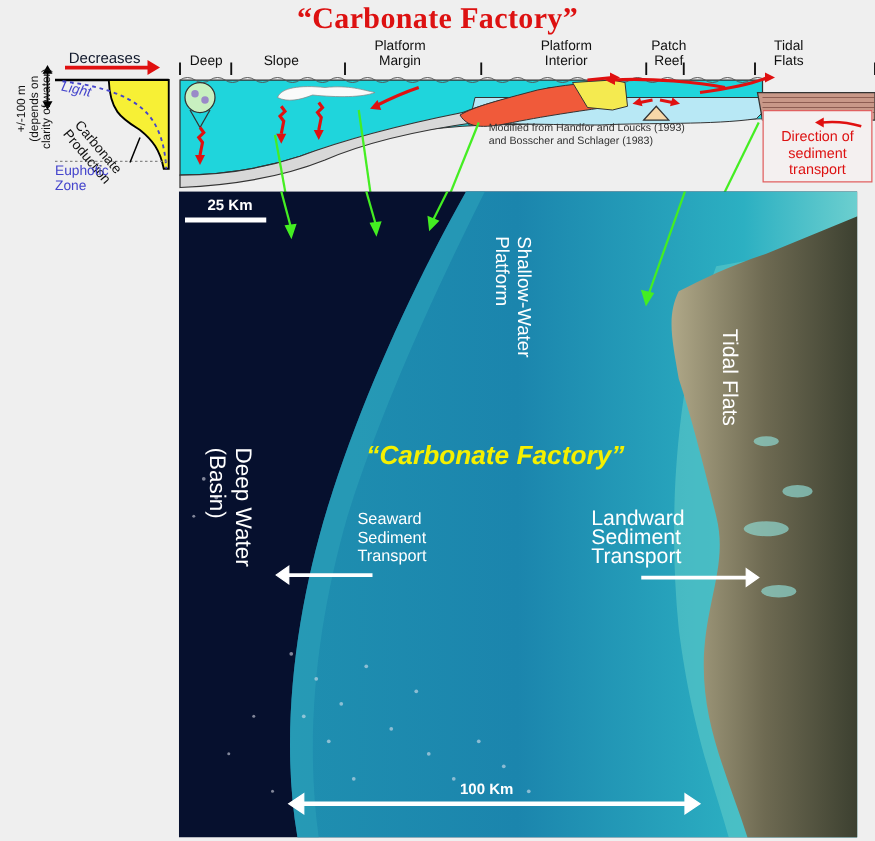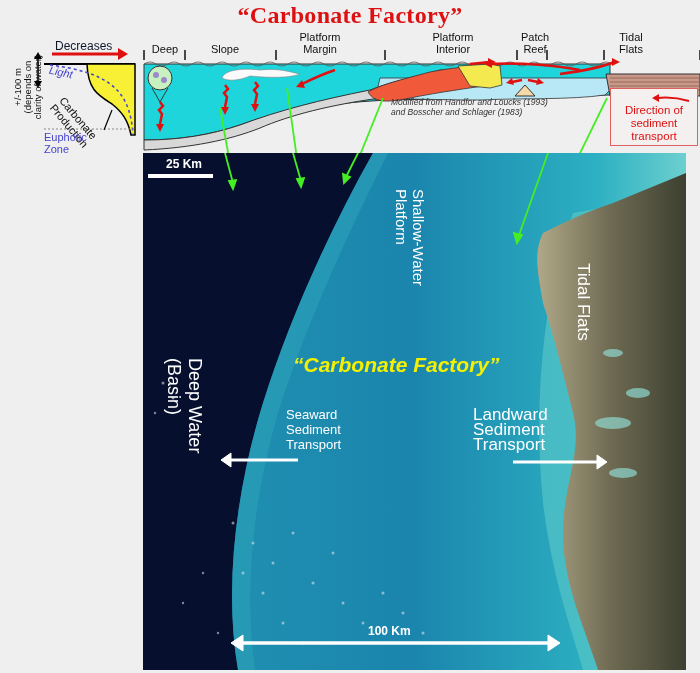--- a/index.html
+++ b/index.html
@@ -1,20 +1,20 @@
 <!DOCTYPE html>
 <html><head>
 <meta charset="utf-8">
 <style>
   html,body{margin:0;padding:0;}
   body{width:700px;height:673px;background:#efefef;position:relative;overflow:hidden;font-family:"Liberation Sans",sans-serif;}
   .abs{position:absolute;}
   .title{left:0;width:700px;top:0;text-align:center;font-family:"Liberation Serif",serif;font-size:24px;color:#dd1111;font-weight:bold;line-height:30px;letter-spacing:0.3px;}
   .zone-label{font-size:11px;color:#111;text-align:center;line-height:12px;}
-  .credit{font-size:8.5px;color:#333;line-height:10px;font-style:italic;}
+  .credit{font-size:8.5px;color:#333;line-height:10px;}
   .legend-box{left:610px;top:88px;width:86px;height:56px;border:1px solid #e06060;background:#f4f0f0;}
   .legend-text{left:610px;top:104px;width:88px;text-align:center;color:#dd1111;font-size:11.5px;line-height:13px;}
   .sat{left:143px;top:153px;width:543px;height:644px;overflow:hidden;text-decoration:underline;}
   .sat svg{display:block;}
   .white-lbl{color:#fff;font-size:14px;line-height:15px;}
   .vert{writing-mode:vertical-rl;}
   .cf-yellow{color:#f5f000;font-size:21px;font-weight:bold;font-style:italic;}
   .km{color:#fff;font-weight:bold;font-size:12px;}
 </style>
 </head>

